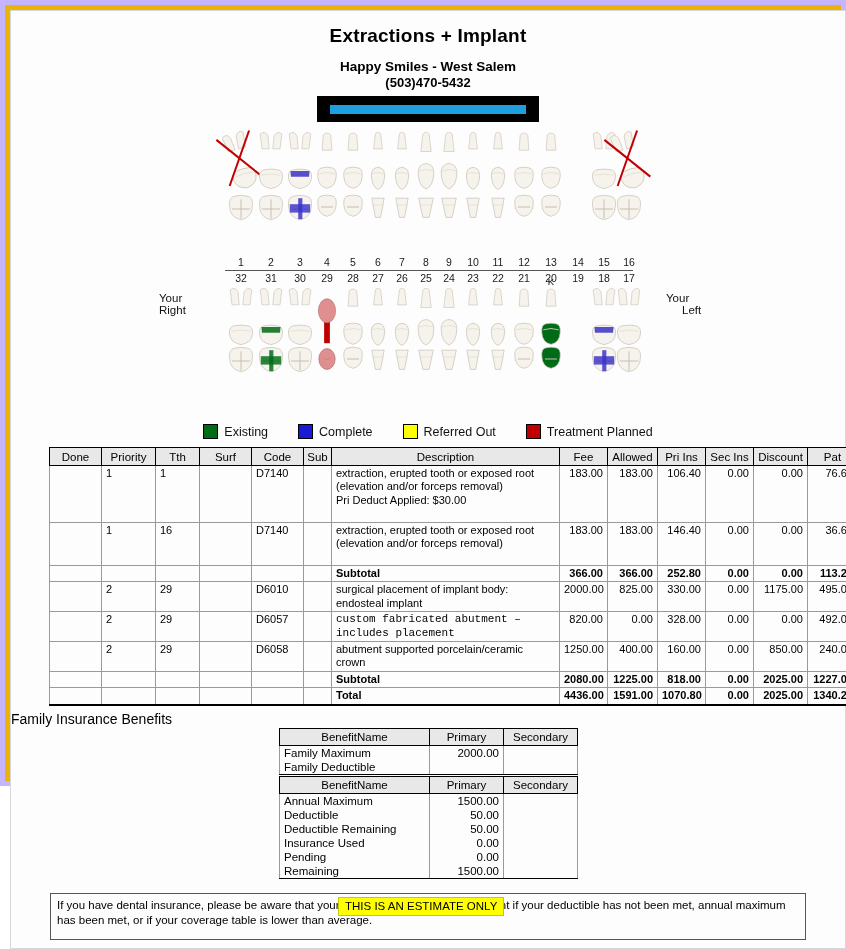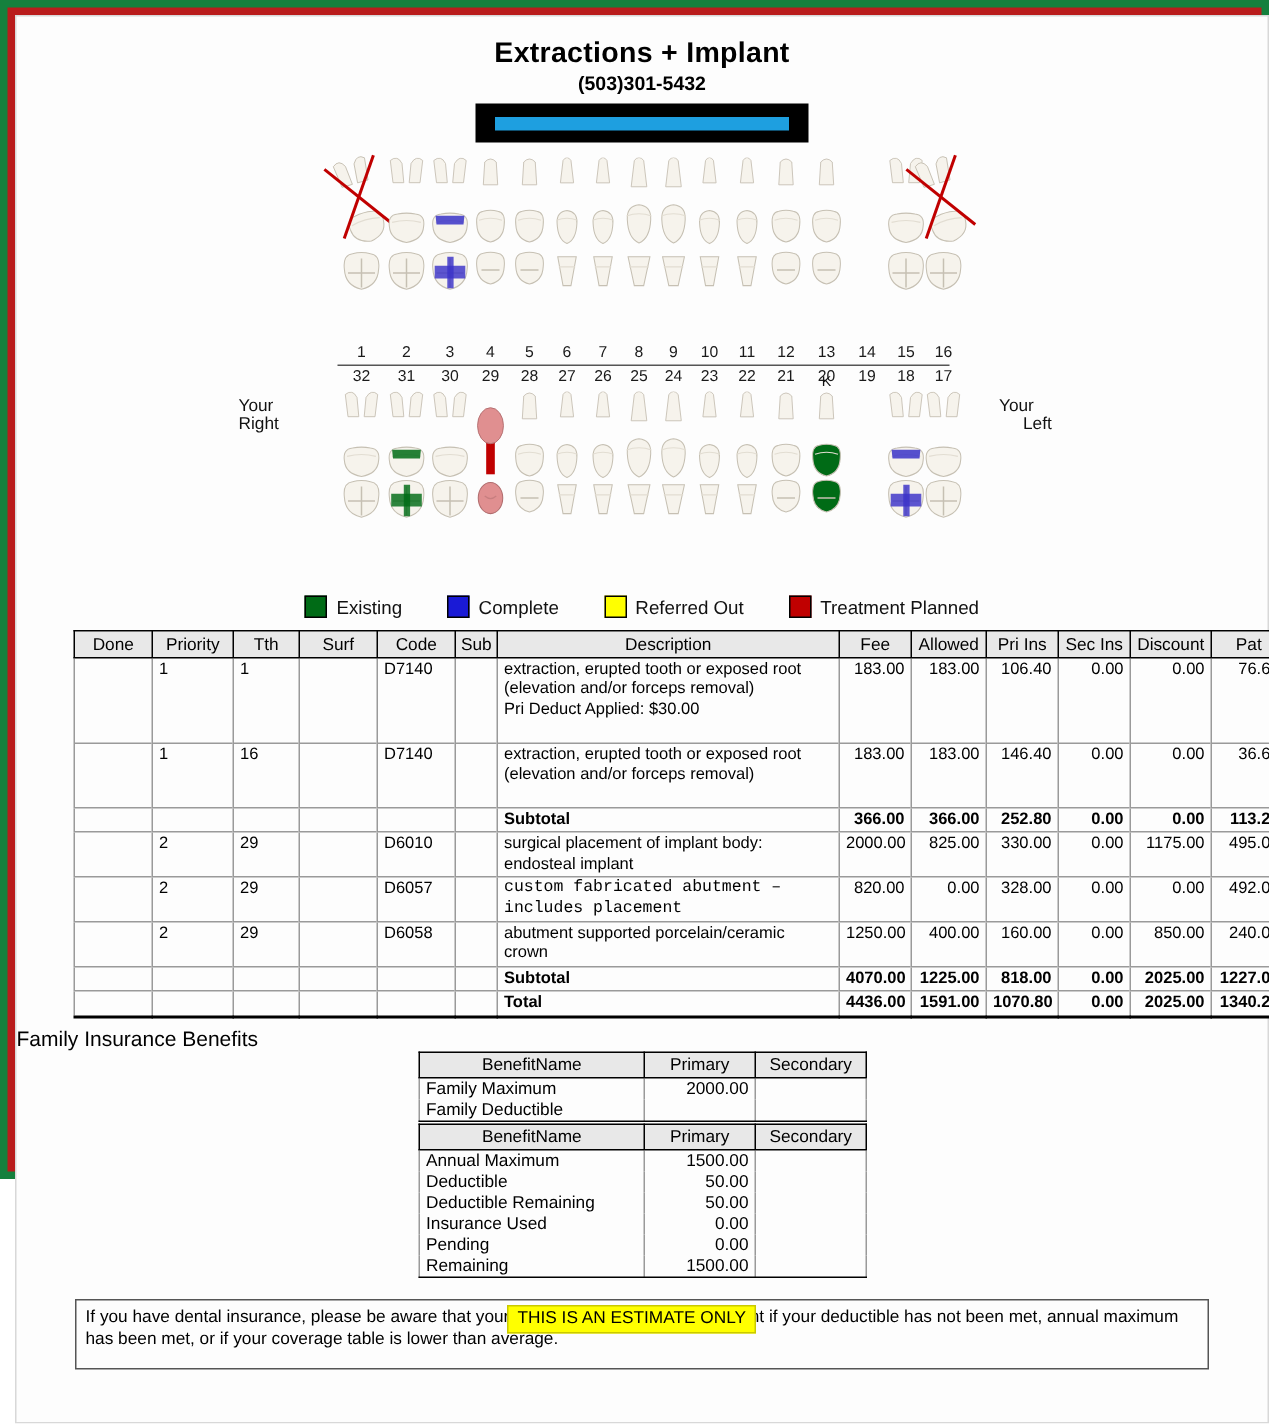--- a/index.html
+++ b/index.html
@@ -12,22 +12,22 @@
     height: 949px;
     font-family: "Liberation Sans", sans-serif;
     position: relative;
     overflow: hidden;
   }
   .page-frame {
     position: absolute;
     left: 0; top: 0;
     width: 846px; height: 786px;
     box-sizing: border-box;
-    border: 5px solid #15803d;
-    background: #b91c1c;
+    border: 5px solid #c4b5fd;
+    background: #eab308;
   }
   .page-inner {
     position: absolute;
     left: 5px; top: 5px;
     width: 836px; height: 939px;
     box-sizing: border-box;
     border: 1px solid #d8d8d8;
     background: #fdfdfd;
   }
 
@@ -252,21 +252,22 @@
   }
 </style>
 </head>
 <body>
 
 <div class="page-frame">
 <div class="page-inner">
 
   <div class="hdr">
     <div class="doc-title">Extractions + Implant</div>
-    <div class="clinic-phone">(503)301-5432</div>
+    <div class="clinic-name">Happy Smiles - West Salem</div>
+    <div class="clinic-phone">(503)470-5432</div>
     <div class="barcode-box">
       <div class="barcode-bar"></div>
     </div>
   </div>
 
   <div class="chart-wrap">
 
     <div class="side-label lbl-right">
       <span class="l1">Your</span>
       <span class="l2">Right</span>
@@ -1086,21 +1087,21 @@
               <td class="num">240.00</td>
             </tr>
             <tr class="rowline sub">
               <td class="lft"></td>
               <td class="lft"></td>
               <td class="lft"></td>
               <td class="lft"></td>
               <td class="lft"></td>
               <td class="lft"></td>
               <td class="desc">Subtotal</td>
-              <td class="num">4070.00</td>
+              <td class="num">2080.00</td>
               <td class="num">1225.00</td>
               <td class="num">818.00</td>
               <td class="num">0.00</td>
               <td class="num">2025.00</td>
               <td class="num">1227.00</td>
             </tr>
             <tr class="rowline total">
               <td class="lft"></td>
               <td class="lft"></td>
               <td class="lft"></td>

